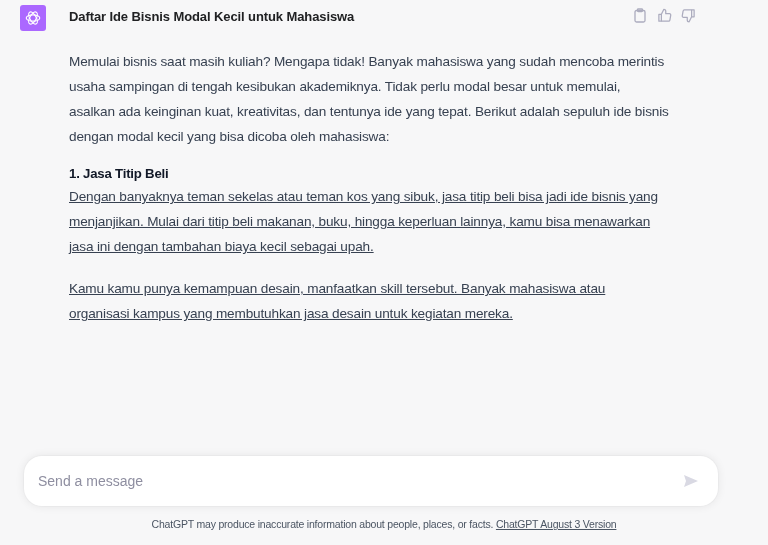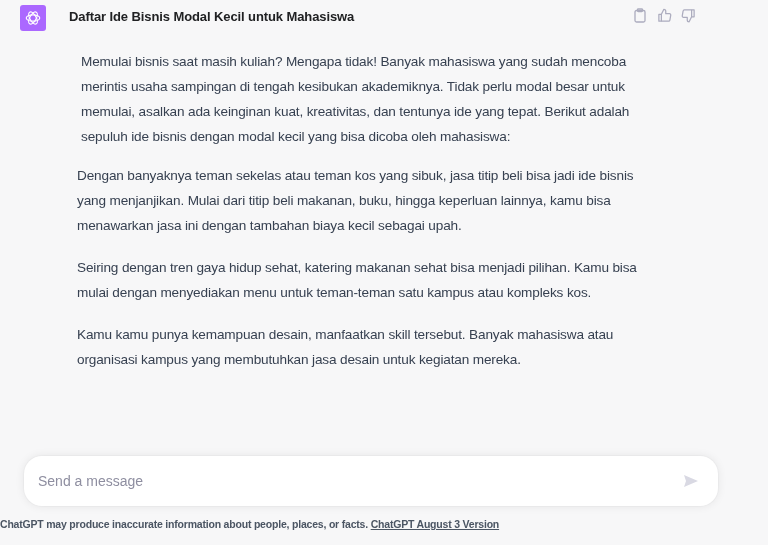--- a/index.html
+++ b/index.html
@@ -25,46 +25,46 @@
       letter-spacing: -0.1px;
     }
     .actions {
       position: absolute; right: 28px; top: 7px; display: flex; gap: 8px;
     }
     .actions span { width: 16px; height: 16px; display: inline-flex; align-items: center; justify-content: center; cursor: pointer; }
     .content {
       position: absolute; left: 69px; top: 49px; width: 600px;
       font-size: 13.6px; line-height: 25px; color: #374151;
     }
-    .content p { margin: 0 0 14px 12px; letter-spacing: -0.15px; }
+    .content p { margin: 0 0 14px 0; letter-spacing: -0.15px; }
     .content h3 { font-size: 13.2px; font-weight: bold; color: #111827; line-height: 21px; margin: 0; letter-spacing: -0.2px; }
     .section { margin-bottom: 17px; }
-    .section p { margin: 8px; }
+    .section p { margin: 0; text-decoration: underline; }
     .fade {
       position: absolute; left: 0; top: 440px; width: 768px; height: 105px;
       background: linear-gradient(to bottom, rgba(247,247,248,0) 0%, #f7f7f8 20%);
     }
     .input-box {
       position: absolute; left: 24px; top: 456px; width: 694px; height: 50px;
       background: #ffffff; border-radius: 18px;
       box-shadow: 0 0 10px rgba(0,0,0,0.08), 0 0 0 1px rgba(0,0,0,0.02);
     }
     .input-box input {
       position: absolute; left: 14px; top: 0; width: 630px; height: 50px;
       border: none; outline: none; background: transparent;
       font-family: "Liberation Sans", sans-serif; font-size: 14px; color: #374151;
     }
     .input-box input::placeholder { color: #8e8ea0; }
     .send-btn {
       position: absolute; right: 18px; top: 16px; width: 18px; height: 18px;
       display: flex; align-items: center; justify-content: center; cursor: pointer;
     }
     .disclaimer {
-      position: absolute; left: 0; top: 518px; width: 768px; 
-      font-size: 10.5px; color: #4b5563; letter-spacing: -0.2px; font-weight: bold;
+      position: absolute; left: 0; top: 518px; width: 768px; text-align: center;
+      font-size: 10.5px; color: #4b5563; letter-spacing: -0.2px;
     }
     .disclaimer a { color: #4b5563; text-decoration: underline; }
   </style>
 </head>
 <body>
 
 <div class="page">
   <div class="message">
     <div class="avatar">
       <svg width="18" height="18" viewBox="0 0 24 24" fill="none" stroke="#ffffff" stroke-width="1.6">
@@ -92,24 +92,24 @@
         <svg width="15" height="15" viewBox="0 0 24 24" fill="none" stroke="#acacbe" stroke-width="2" stroke-linejoin="round">
           <path d="M17 14V3h4v11h-4z"></path>
           <path d="M17 14l-4 8a3 3 0 0 1-3-3v-4H4a2 2 0 0 1-2-2.3l1.4-8A2 2 0 0 1 5.4 3H17"></path>
         </svg>
       </span>
     </div>
 
     <div class="content">
       <p>Memulai bisnis saat masih kuliah? Mengapa tidak! Banyak mahasiswa yang sudah mencoba merintis usaha sampingan di tengah kesibukan akademiknya. Tidak perlu modal besar untuk memulai, asalkan ada keinginan kuat, kreativitas, dan tentunya ide yang tepat. Berikut adalah sepuluh ide bisnis dengan modal kecil yang bisa dicoba oleh mahasiswa:</p>
       <div class="section">
+        <h3>1. Jasa Titip Beli</h3>
         <p>Dengan banyaknya teman sekelas atau teman kos yang sibuk, jasa titip beli bisa jadi ide bisnis yang menjanjikan. Mulai dari titip beli makanan, buku, hingga keperluan lainnya, kamu bisa menawarkan jasa ini dengan tambahan biaya kecil sebagai upah.</p>
       </div>
       <div class="section">
-        <p>Seiring dengan tren gaya hidup sehat, katering makanan sehat bisa menjadi pilihan. Kamu bisa mulai dengan menyediakan menu untuk teman-teman satu kampus atau kompleks kos.</p>
       </div>
       <div class="section">
         <p>Kamu kamu punya kemampuan desain, manfaatkan skill tersebut. Banyak mahasiswa atau organisasi kampus yang membutuhkan jasa desain untuk kegiatan mereka.</p>
       </div>
     </div>
   </div>
 
   <div class="fade"></div>
 
   <div class="input-box">

